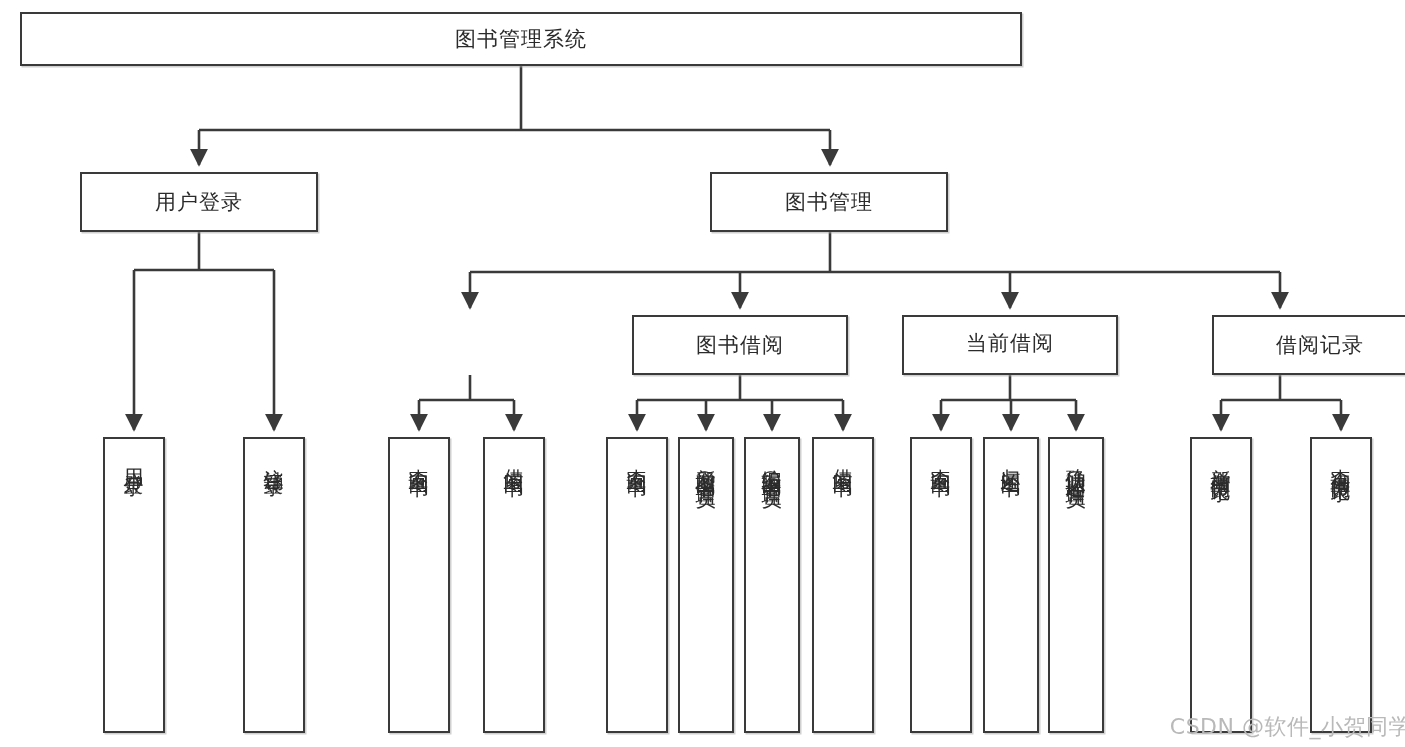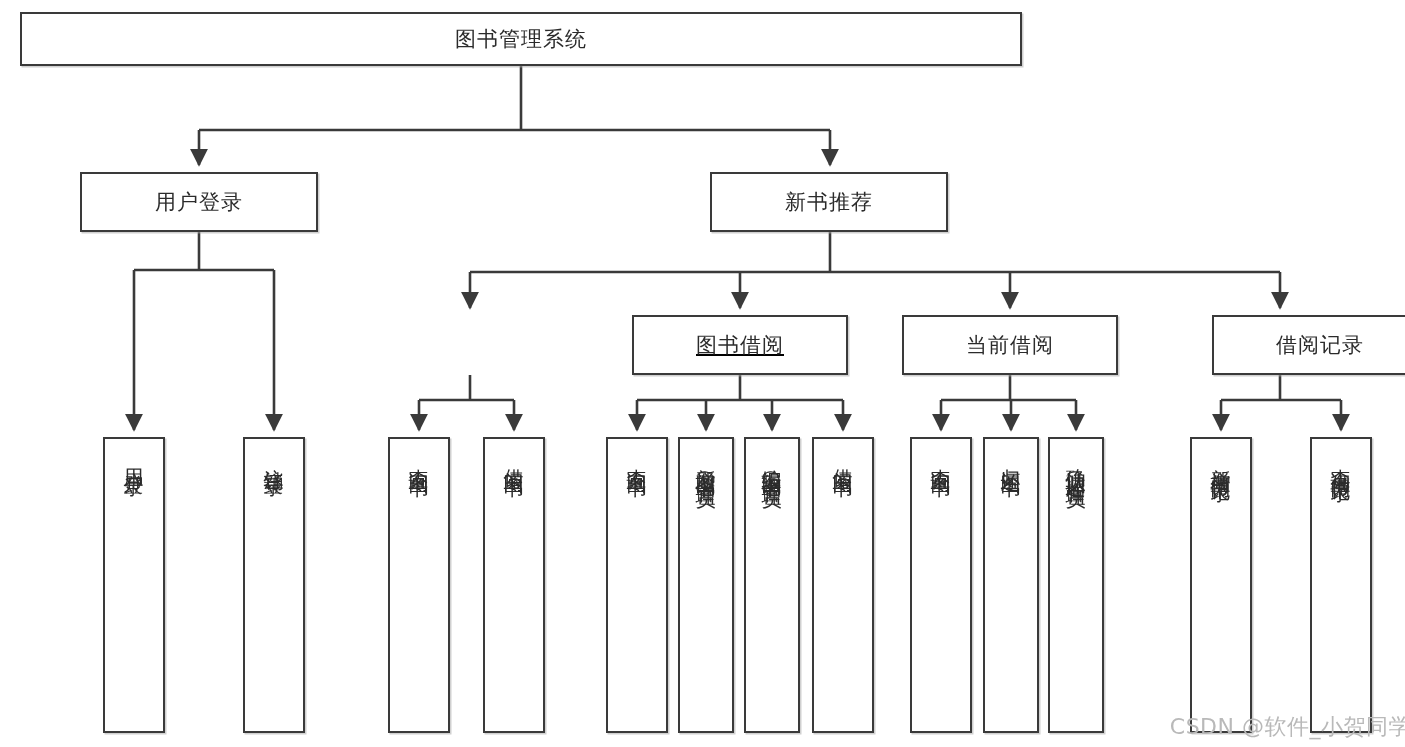--- a/index.html
+++ b/index.html
@@ -126,27 +126,27 @@
   </svg>
 
   <div class="node" style="left:20px; top:12px; width:1002px; height:54px;">
     <span class="label">图书管理系统</span>
   </div>
 
   <div class="node" style="left:80px; top:172px; width:238px; height:60px;">
     <span class="label">用户登录</span>
   </div>
   <div class="node" style="left:710px; top:172px; width:238px; height:60px;">
-    <span class="label">新书推荐</span>
+    <span class="label">图书管理</span>
   </div>
 
-  <div class="node" style="left:632px; top:315px; width:216px; height:60px;text-decoration:underline;">
+  <div class="node" style="left:632px; top:315px; width:216px; height:60px;">
     <span class="label">图书借阅</span>
   </div>
-  <div class="node" style="left:902px; top:315px; width:216px; height:60px;">
+  <div class="node" style="left:902px; top:315px; width:216px; height:60px;font-family:Liberation Mono, monospace;">
     <span class="label">当前借阅</span>
   </div>
   <div class="node" style="left:1172px; top:315px; width:216px; height:60px;margin-left:40px;">
     <span class="label">借阅记录</span>
   </div>
 
   <div class="node leaf" style="left:103px; top:437px; width:62px; height:296px;">
     <span class="label">用户登录</span>
   </div>
   <div class="node leaf" style="left:243px; top:437px; width:62px; height:296px;">

